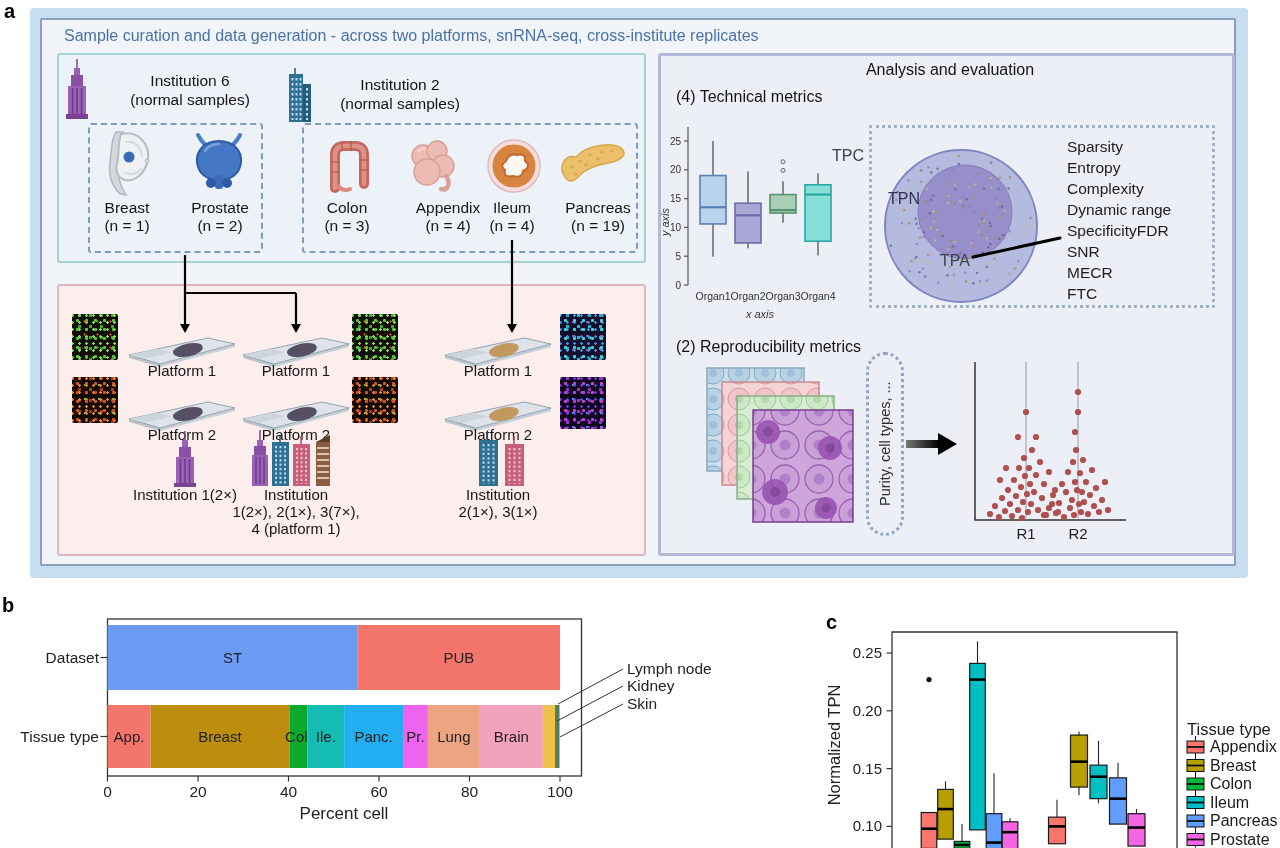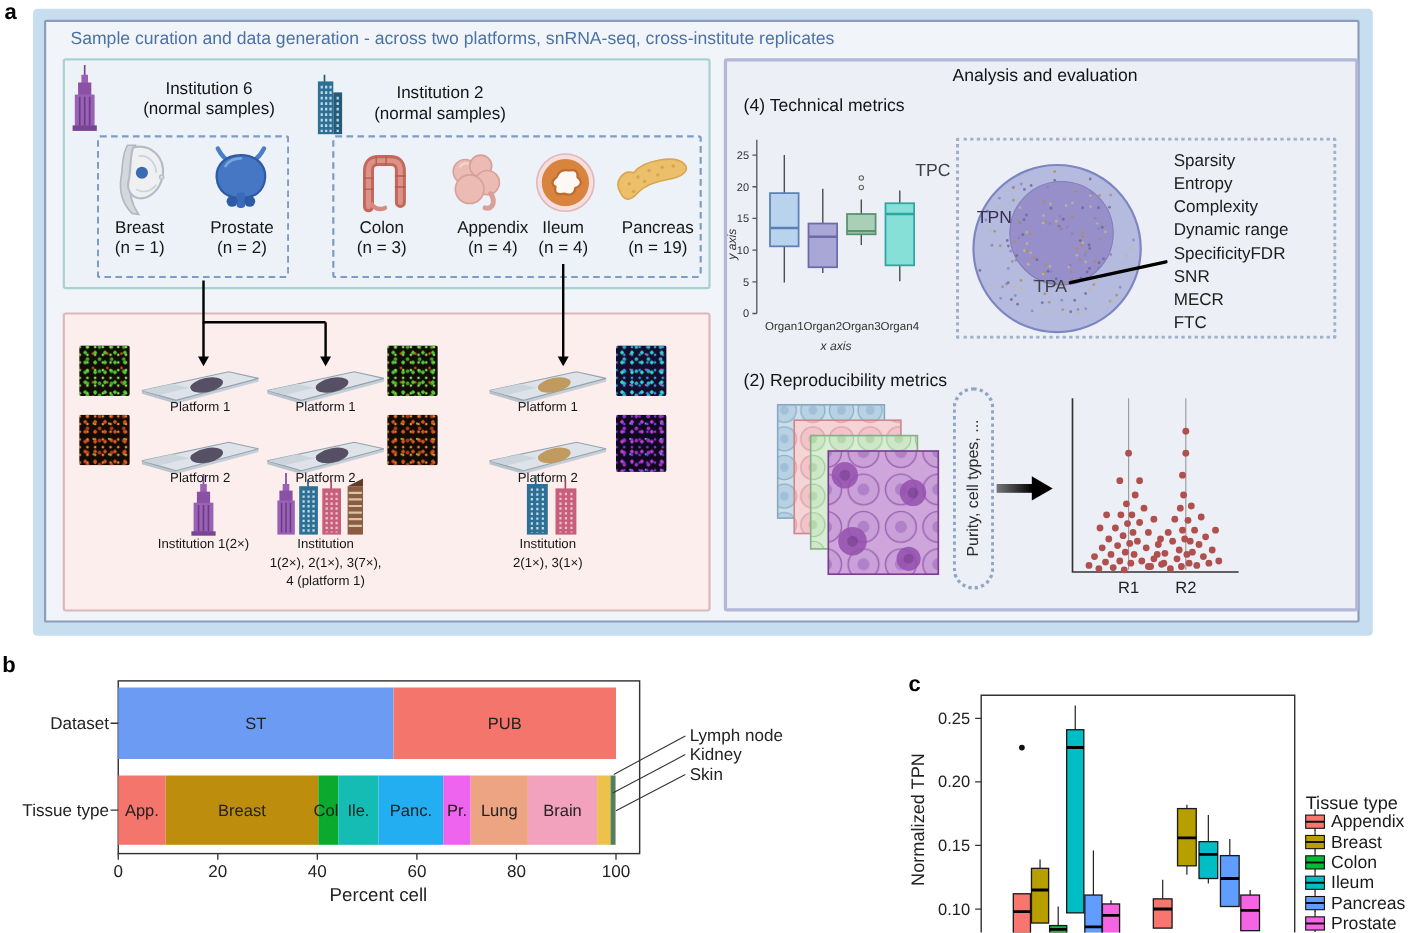--- a/index.html
+++ b/index.html
@@ -3,21 +3,21 @@
 <meta charset="utf-8">
 <style>
 *{margin:0;padding:0;box-sizing:border-box}
 html,body{width:1280px;height:848px;overflow:hidden;background:#fff;
   font-family:"Liberation Sans",sans-serif;color:#1a1a1a;position:relative}
 .abs{position:absolute}
 .ctr{text-align:center}
 .panel-label{font-weight:bold;font-size:20px;color:#000}
 .a-title{font-size:16px;color:#4a72a8}
 .sec-title{font-size:16px;color:#141414}
-.lbl{font-size:12px;color:#161616;line-height:17px}
+.lbl{font-size:15px;color:#161616;line-height:17px}
 .lbl2{font-size:15.5px;color:#161616;line-height:18px}
 .inst-name{font-size:15.5px;color:#141414;line-height:19px}
 .band{background:#c7ddf0;border-radius:4px}
 .inner-panel{background:#f1f5f9;border:2.5px solid #8d9cba;border-radius:2px}
 .inst-box{background:#edf1f8;border:2.5px solid #a8d1d2;border-radius:3px}
 .dash-box{border:2.5px dashed #7f9dc4;border-radius:3px}
 .pink-box{background:#fbeeed;border:2.5px solid #ddb8ba;border-radius:3px}
 .right-box{background:#edeff6;border:3px solid #b3b7d8;border-radius:3px}
 .metrics-dash{border:3px dotted #9fb2c8;border-radius:2px}
 .venn-lbl{font-size:16px;color:#3d4046}

